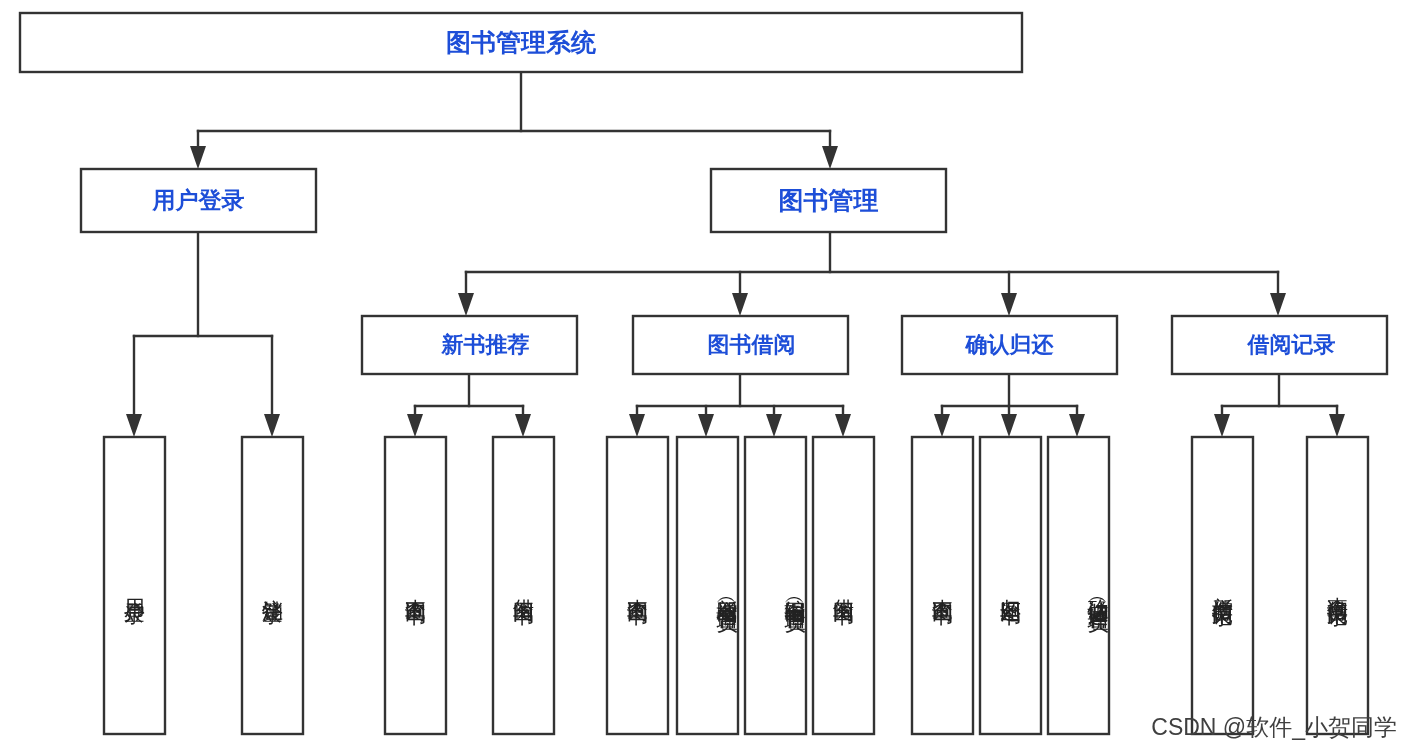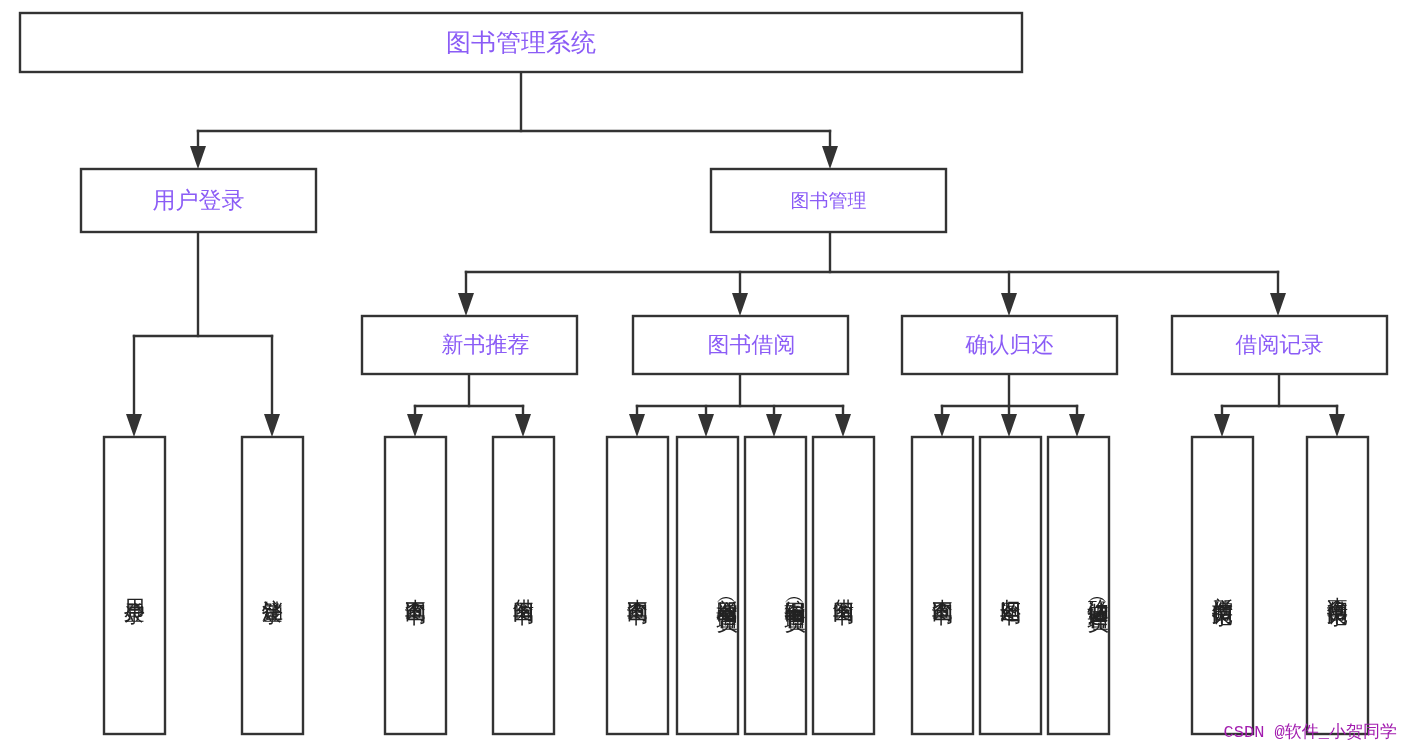--- a/index.html
+++ b/index.html
@@ -52,34 +52,35 @@
     letter-spacing: 2px;
     display: flex;
     align-items: center;
     justify-content: center;
     white-space: nowrap;
     pointer-events: none;
   }
   .horiz-text {
     position: absolute;
     font-family: "DejaVu Sans", "Liberation Sans", sans-serif;
-    color: #8b5cf6;
+    color: #1d4ed8;
     display: flex;
     align-items: center;
     justify-content: center;
     white-space: nowrap;
     pointer-events: none;
+    font-weight: bold;
   }
   #watermark {
     position: absolute;
     right: 8px;
     bottom: 4px;
-    font-family: Liberation Mono, monospace;
-    font-size: 17px;
-    color: #a21caf;
+    font-family: Liberation Sans, sans-serif;
+    font-size: 23px;
+    color: #404040;
     white-space: nowrap;
     pointer-events: none;
   }
 </style>
 </head>
 <body>
 
 <div id="diagram-root">
 
   <svg class="canvas" viewBox="0 0 1405 747" xmlns="http://www.w3.org/2000/svg">
@@ -182,26 +183,26 @@
     <rect class="node-box" x="980" y="437" width="61" height="297"></rect>
     <rect class="node-box" x="1048" y="437" width="61" height="297"></rect>
 
     <rect class="node-box" x="1192" y="437" width="61" height="297"></rect>
     <rect class="node-box" x="1307" y="437" width="61" height="297"></rect>
   </svg>
 
   <div class="horiz-text" style="left:20px; top:13px; width:1002px; height:59px; font-size:25px;">图书管理系统</div>
 
   <div class="horiz-text" style="left:81px; top:169px; width:235px; height:63px; font-size:23px;">用户登录</div>
-  <div class="horiz-text" style="left:711px; top:169px; width:235px; height:63px; font-size:19px;">图书管理</div>
+  <div class="horiz-text" style="left:711px; top:169px; width:235px; height:63px; font-size:25px;">图书管理</div>
 
   <div class="horiz-text" style="left:362px; top:316px; width:247px; height:58px; font-size:22px;">新书推荐</div>
   <div class="horiz-text" style="left:633px; top:316px; width:237px; height:58px; font-size:22px;">图书借阅</div>
   <div class="horiz-text" style="left:902px; top:316px; width:215px; height:58px; font-size:22px;">确认归还</div>
-  <div class="horiz-text" style="left:1172px; top:316px; width:215px; height:58px; font-size:22px;">借阅记录</div>
+  <div class="horiz-text" style="left:1172px; top:316px; width:215px; height:58px; font-size:22px;padding-left:12px;">借阅记录</div>
 
   <div class="vert-text" style="left:104px; top:437px; width:61px; height:297px;">用户登录</div>
   <div class="vert-text" style="left:242px; top:437px; width:61px; height:297px;">注销登录</div>
 
   <div class="vert-text" style="left:385px; top:437px; width:61px; height:297px;">查询图书</div>
   <div class="vert-text" style="left:493px; top:437px; width:61px; height:297px;">借阅图书</div>
 
   <div class="vert-text" style="left:607px; top:437px; width:61px; height:297px;">查询图书</div>
   <div class="vert-text" style="left:677px; top:437px; width:61px; height:297px; align-items:flex-start; padding-top:10px; box-sizing:border-box;">新增图书（管理员）</div>
   <div class="vert-text" style="left:745px; top:437px; width:61px; height:297px; align-items:flex-start; padding-top:10px; box-sizing:border-box;">编辑图书（管理员）</div>

